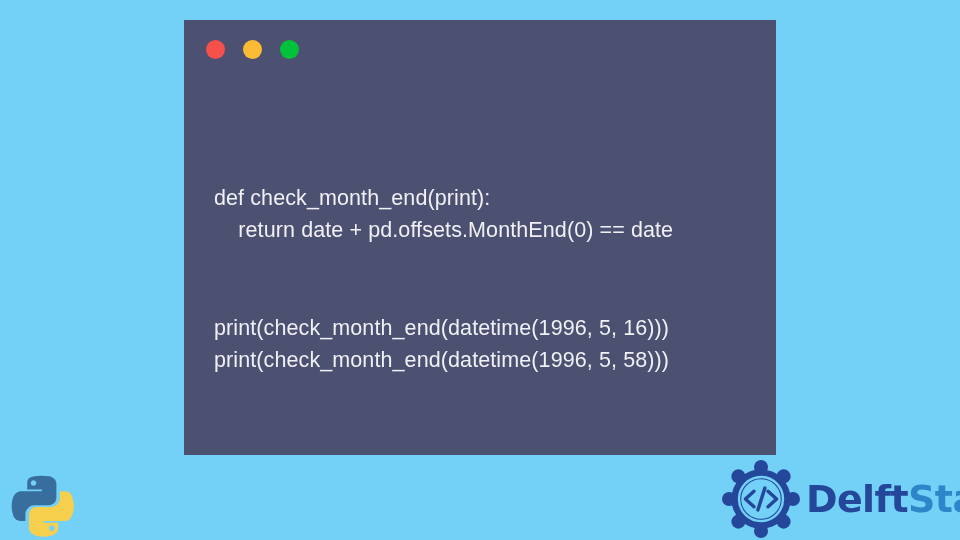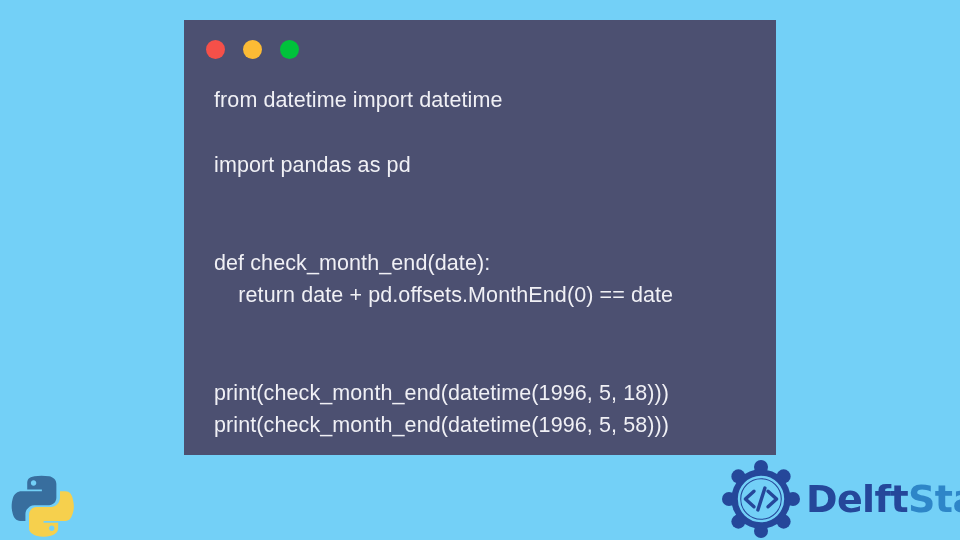--- a/index.html
+++ b/index.html
@@ -112,30 +112,28 @@
 
   <div id="code-window">
 
     <div id="titlebar">
       <span class="dot dot-red"></span>
       <span class="dot dot-amber"></span>
       <span class="dot dot-green"></span>
     </div>
 
     <div id="code-body">
-      <div class="code-line">from datetime import datetime</div>
-      <div class="code-line blank"></div>
-      <div class="code-line">import pandas as pd</div>
       <div class="code-line blank"></div>
       <div class="code-line blank"></div>
-      <div class="code-line">def check_month_end(date):</div>
+      <div class="code-line blank"></div>
+      <div class="code-line">def check_month_end(print):</div>
       <div class="code-line">    return date + pd.offsets.MonthEnd(0) == date</div>
       <div class="code-line blank"></div>
       <div class="code-line blank"></div>
-      <div class="code-line">print(check_month_end(datetime(1996, 5, 18)))</div>
+      <div class="code-line">print(check_month_end(datetime(1996, 5, 16)))</div>
       <div class="code-line">print(check_month_end(datetime(1996, 5, 58)))</div>
     </div>
 
   </div>
 
   <svg id="python-logo" viewBox="0 0 110 110">
     <path fill="#386e9e" d="M54.2 6.5c-4.3 0-8.4.4-12 1-10.6 1.9-12.6 5.8-12.6 13v9.6h25.2v3.2H20.2c-7.3 0-13.6 4.4-15.6 12.7-2.3 9.5-2.4 15.5 0 25.5 1.8 7.4 6 12.7 13.2 12.7h8.7V72.6c0-8.3 7.2-15.6 15.6-15.6h25.1c6.9 0 12.5-5.7 12.5-12.7V20.5c0-6.8-5.7-11.9-12.5-13-4.3-.7-8.7-1-13-1zM40.5 14.2c2.6 0 4.7 2.2 4.7 4.8s-2.1 4.7-4.7 4.7c-2.6 0-4.7-2.1-4.7-4.7s2.1-4.8 4.7-4.8z"></path>
     <path fill="#f6d04d" d="M85.9 33.3v11c0 8.7-7.4 16-15.6 16H45.2c-6.8 0-12.5 5.8-12.5 12.7v23.8c0 6.8 5.9 10.8 12.5 12.7 7.9 2.3 15.5 2.8 25.1 0 6.3-1.8 12.5-5.5 12.5-12.7v-9.5H57.7v-3.2h37.6c7.3 0 10-5.1 12.5-12.7 2.6-7.9 2.5-15.4 0-25.5-1.8-7.2-5.2-12.6-12.5-12.6h-9.4zM71.8 92.1c2.6 0 4.7 2.1 4.7 4.7s-2.1 4.8-4.7 4.8c-2.6 0-4.7-2.2-4.7-4.8s2.1-4.7 4.7-4.7z"></path>
   </svg>
 

